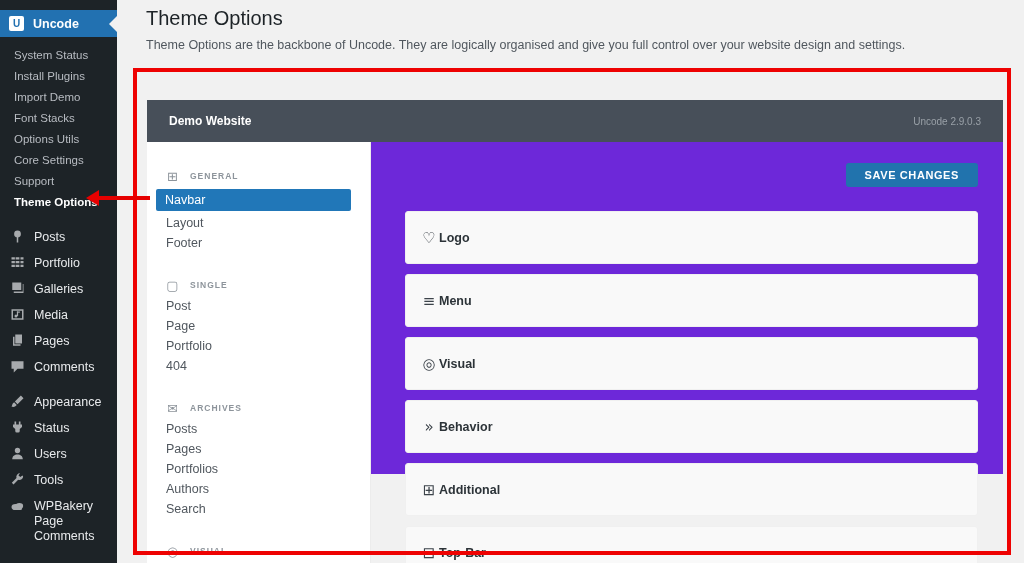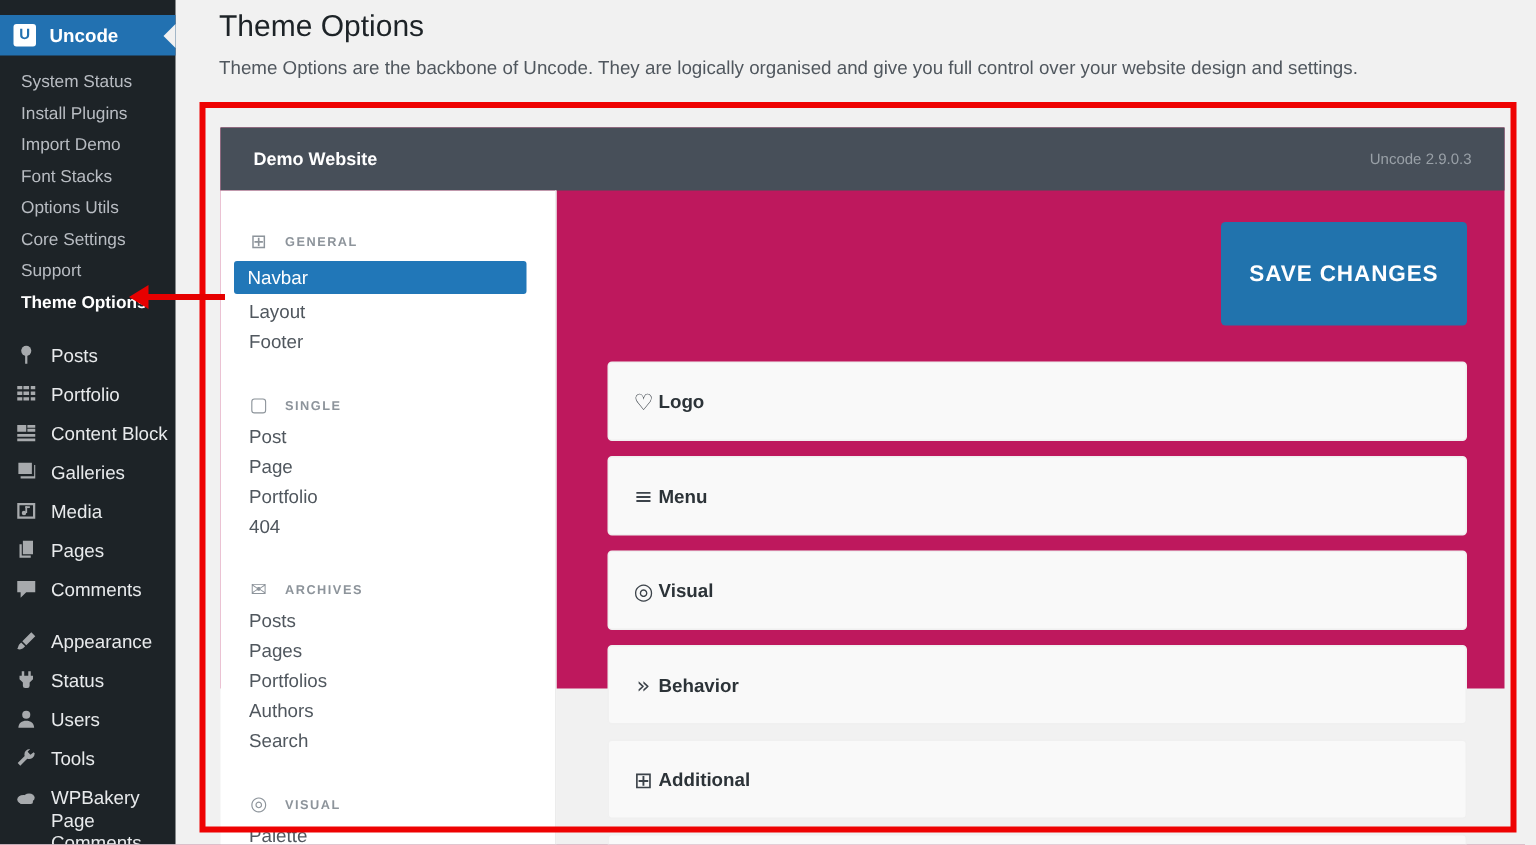--- a/index.html
+++ b/index.html
@@ -28,39 +28,39 @@
   .page-title { position:absolute; left:29px; top:7px; font-size:20px; color:#1d2327; font-weight:400; }
   .page-desc { position:absolute; left:29px; top:38px; font-size:12.5px; color:#50575e; }
 
   
   #red-rect { position:absolute; left:133px; top:68px; width:878px; height:487px; border:4px solid #ee0202; z-index:40; pointer-events:none; }
   #red-arrow { position:absolute; left:86px; top:190px; width:66px; height:17px; z-index:45; }
   #red-arrow .shaft { position:absolute; left:12px; top:6px; width:52px; height:4px; background:#e60000; }
   #red-arrow .head { position:absolute; left:0; top:0; width:0; height:0; border-top:8px solid transparent; border-bottom:8px solid transparent; border-right:13px solid #e60000; }
 
   
-  #panel { position:absolute; left:147px; top:85px; width:856px; height:374px; background:#be185d; z-index:10; }
+  #panel { position:absolute; left:147px; top:100px; width:856px; height:374px; background:#6d28d9; z-index:10; }
   .panel-header { height:42px; background:#474f59; display:flex; align-items:center; justify-content:space-between; padding:0 22px; }
   .panel-title { color:#fff; font-size:12px; font-weight:bold; }
   .panel-version { color:#99a0a7; font-size:10px; }
   .panel-body { display:flex; height:436px; }
 
   
   .po-nav { width:224px; border-right:1px solid #ececec; padding:23px 0 0 18px; background:#fff; }
   .po-group { margin-bottom:21px; }
   .po-group-head { display:flex; align-items:center; height:22px; color:#8d949b; }
   .po-group-head .gi { font-size:13px; width:15px; text-align:center; }
   .po-group-label { font-size:8.5px; letter-spacing:1px; margin-left:10px; font-weight:bold;text-align:center; }
   .po-item { font-size:12.5px; color:#50575e; padding:3px 0 3px 1px; line-height:14px; cursor:pointer; }
   .po-item.active { background:#2177b8; color:#fff; margin-right:19px; padding:4px 0 4px 9px; border-radius:2px; margin-left:-9px; margin-top:2px; margin-bottom:2px; }
 
   
   .po-main { flex:1; padding:21px 25px 0 34px; }
   .save-row { text-align:right; margin-bottom:24px; }
-  .save-btn { display:inline-block; background:#2173ad; color:#fff; font-size:15px; font-weight:bold; letter-spacing:0.6px; padding:26px 19px; border-radius:3px; border:none; cursor:pointer; font-family:inherit; }
+  .save-btn { display:inline-block; background:#2173ad; color:#fff; font-size:11px; font-weight:bold; letter-spacing:0.6px; padding:6px 19px; border-radius:3px; border:none; cursor:pointer; font-family:inherit; }
   .po-card { height:53px; background:#f9f9f9; border:1px solid #f0f0f0; border-radius:3px; margin-bottom:10px; display:flex; align-items:center; padding-left:13px; cursor:pointer; }
   .po-card .gi { font-size:15px; color:#3c434a; width:20px; text-align:center; }
   .po-card-label { font-size:12.5px; font-weight:bold; color:#2c3338; margin-left:0; }
   .gi { font-family:"DejaVu Sans",sans-serif; }
 </style>
 </head>
 <body>
 
 <div id="screen">
 
@@ -96,28 +96,20 @@
         <span class="mi">
             <svg viewBox="0 0 20 20">
               <path d="M2 3h4.5v3H2zM7.5 3h5v3h-5zM14 3h4v3h-4zM2 8h4.5v3H2zM7.5 8h5v3h-5zM14 8h4v3h-4zM2 13h4.5v3H2zM7.5 13h5v3h-5zM14 13h4v3h-4z"></path>
             </svg>
           </span>
         <span class="mi-label">Portfolio</span>
       </div>
       <div class="menu-item">
         <span class="mi">
             <svg viewBox="0 0 20 20">
-              <path d="M2 3h8v6H2zM11 3h7v2.5h-7zM11 6.5h7V9h-7zM2 11h16v2.5H2zM2 15h16v2.5H2z"></path>
-            </svg>
-          </span>
-        <span class="mi-label">Content Block</span>
-      </div>
-      <div class="menu-item">
-        <span class="mi">
-            <svg viewBox="0 0 20 20">
               <path d="M3 2h12v10H3z"></path>
               <path d="M5 14h12V4h1v12H5z"></path>
             </svg>
           </span>
         <span class="mi-label">Galleries</span>
       </div>
       <div class="menu-item">
         <span class="mi">
             <svg viewBox="0 0 20 20">
               <path d="M2 3h16v14H2zM4 5v10h12V5z" fill-rule="evenodd"></path>

